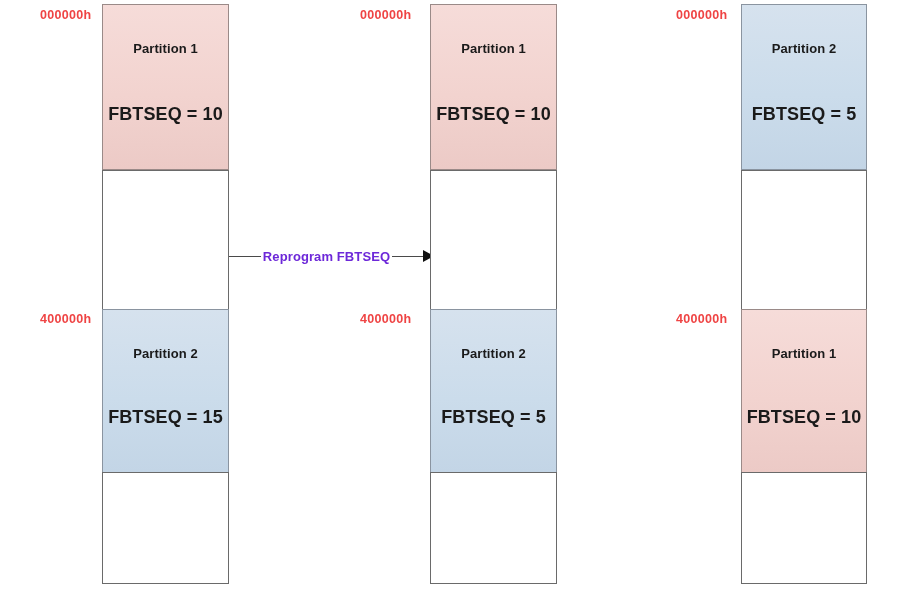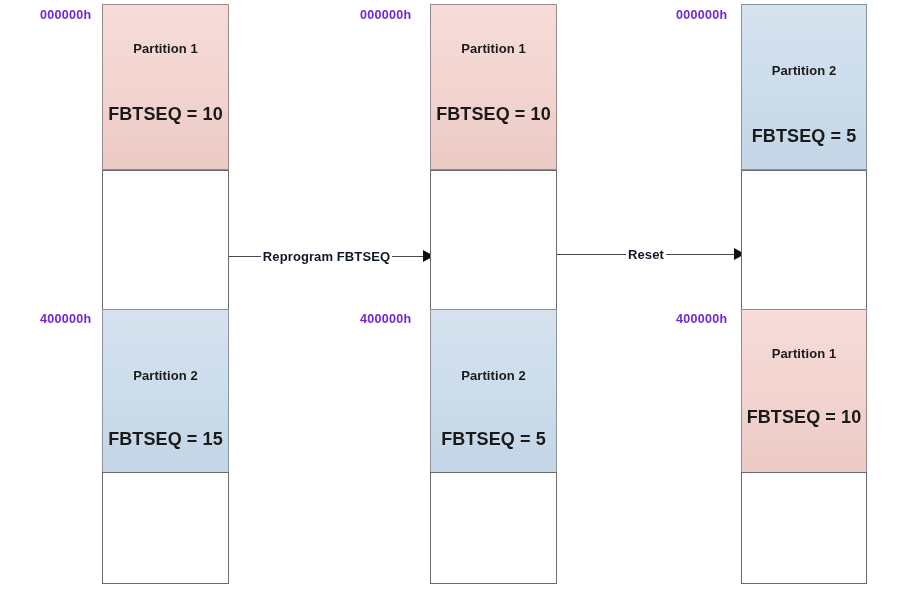--- a/index.html
+++ b/index.html
@@ -40,21 +40,20 @@
     align-items: center;
     justify-content: flex-start;
   }
   .block.pink {
     background: linear-gradient(180deg, #f6dcd9 0%, #f2d3cf 55%, #eccac6 100%);
     border-color: #9a8a88;
   }
   .block.blue {
     background: linear-gradient(180deg, #d6e2ee 0%, #cbdceb 55%, #c3d5e6 100%);
     border-color: #8a94a0;
-    justify-content: center;
   }
   .block-title {
     font-size: 13px;
     font-weight: 700;
     color: #1a1a1a;
     letter-spacing: 0.1px;
     white-space: nowrap;
   }
   .block-value {
     font-size: 18px;
@@ -62,21 +61,21 @@
     color: #1a1a1a;
     letter-spacing: 0.1px;
     white-space: nowrap;
   }
 
   
   .addr-label {
     position: absolute;
     font-size: 12.5px;
     font-weight: 700;
-    color: #6d28d9;
+    color: #ef4444;
     letter-spacing: 0.3px;
     white-space: nowrap;
     text-align: left;
   }
 
   
   .arrow {
     position: absolute;
     display: flex;
     align-items: center;
@@ -85,21 +84,21 @@
   .arrow-line {
     flex: 1 1 auto;
     height: 1px;
     background: #4a4a4a;
   }
   .arrow-label {
     flex: 0 0 auto;
     padding: 0 2px;
     font-size: 13px;
     font-weight: 700;
-    color: #0f172a;
+    color: #6d28d9;
     white-space: nowrap;
     letter-spacing: 0.1px;
   }
   .arrow-head {
     flex: 0 0 auto;
     width: 0;
     height: 0;
     border-top: 6px solid transparent;
     border-bottom: 6px solid transparent;
     border-left: 11px solid #111111;
@@ -151,26 +150,20 @@
     <div class="block" style="top:165px; height:140px; border-color:#6a6a6a; background:#ffffff;"></div>
 
     <div class="block blue" style="top:304px; height:164px;">
       <div class="block-title" style="margin-top:36px;">Partition 2</div>
       <div class="block-value" style="margin-top:46px;">FBTSEQ = 5</div>
     </div>
 
     <div class="block" style="top:467px; height:112px; border-color:#6a6a6a; background:#ffffff;"></div>
   </div>
 
-  <div class="arrow" style="left:557px; top:244px; width:188px;">
-    <div class="arrow-line"></div>
-    <div class="arrow-label">Reset</div>
-    <div class="arrow-line"></div>
-    <div class="arrow-head"></div>
-  </div>
 
   <div class="addr-label" style="left:676px; top:8px;">000000h</div>
   <div class="addr-label" style="left:676px; top:312px;">400000h</div>
 
   <div class="column" style="left:741px; top:4px; width:126px; height:580px;">
 
     <div class="block blue" style="top:-1px; height:166px;">
       <div class="block-title" style="margin-top:36px;">Partition 2</div>
       <div class="block-value" style="margin-top:48px;">FBTSEQ = 5</div>
     </div>

